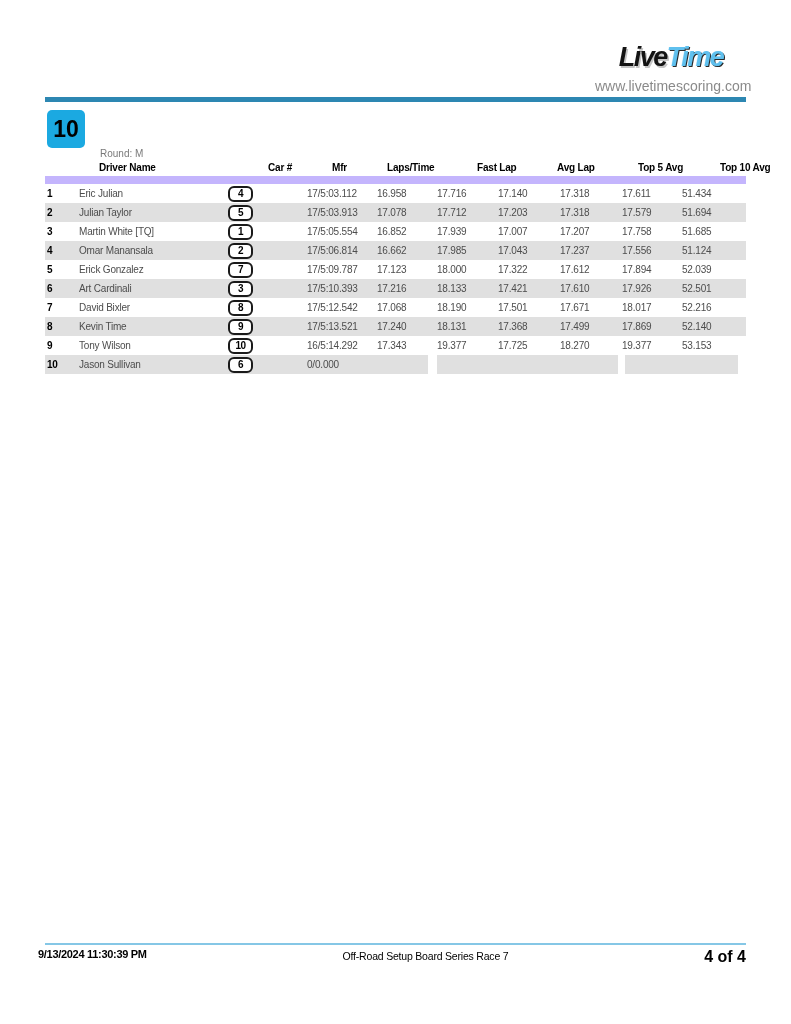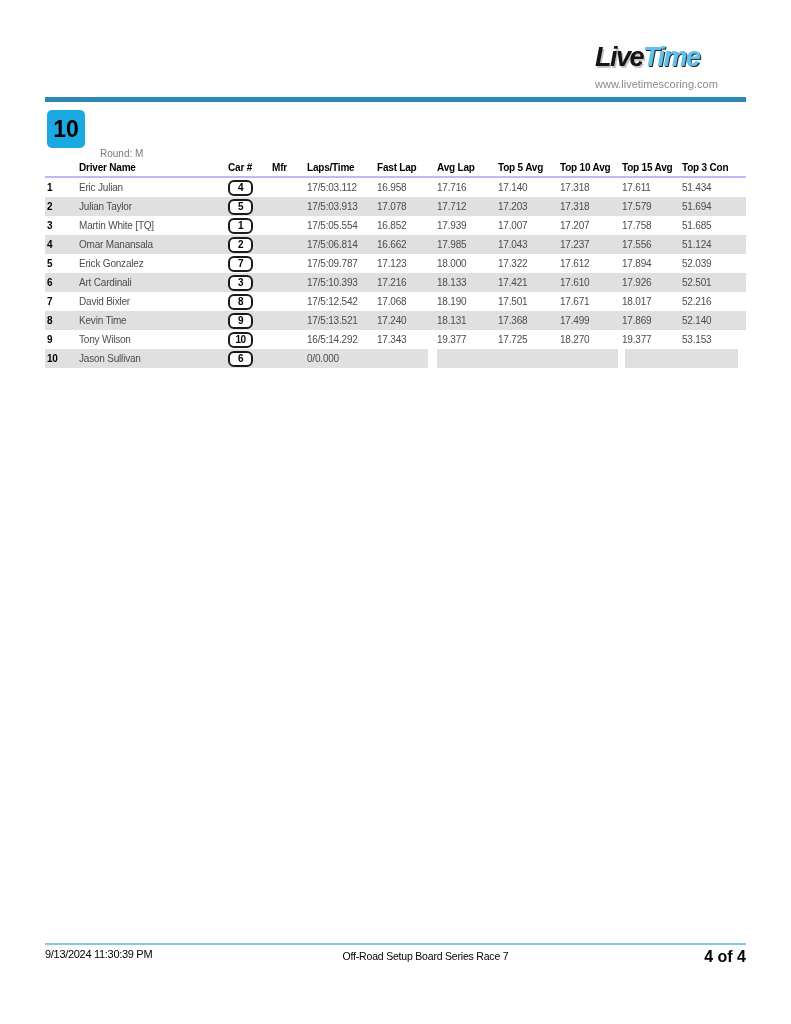--- a/index.html
+++ b/index.html
@@ -6,68 +6,68 @@
   .page {
     position:relative; width:791px; height:1024px; background:#fff;
     font-family:"Liberation Sans", sans-serif; overflow:hidden; color:#000;
   }
 
   
   .title {
     position:absolute; top:50px; left:0; width:100%;
     text-align:center; font-size:30px; font-weight:bold; letter-spacing:-0.5px;
   }
-  .logo { position:absolute; top:44px; right:44px; width:152px; }
+  .logo { position:absolute; top:44px; right:44px; width:152px; text-align:center; }
   .logo-text {
     font-size:27px; font-weight:bold; font-style:italic; letter-spacing:-1.5px;
     line-height:1; white-space:nowrap;
     text-shadow:1.5px 1.5px 0 rgba(150,150,150,.55);
   }
   .logo-live { color:#141414; }
   .logo-time { color:#5fc0ee; text-shadow:1px 1px 0 #2a2a2a, -0.5px -0.5px 0 #d9f0fb; }
-  .logo-url { font-size:11px; color:#8a8a8a; margin-top:7px; letter-spacing:0; }
+  .logo-url { font-size:14px; color:#8a8a8a; margin-top:7px; letter-spacing:0; }
 
   .topbar { position:absolute; left:45px; top:97px; width:701px; height:5px; background:#2d87b2; }
 
   
   .race-num {
     position:absolute; left:47px; top:110px; width:38px; height:38px;
     background:#1ba9e1; border-radius:5px; text-align:center; line-height:38px;
     font-size:23px; font-weight:bold; color:#000;
   }
   .race-title { position:absolute; left:100px; top:112px; font-size:15px; font-weight:bold; letter-spacing:-0.3px; }
   .race-round { position:absolute; left:100px; top:148px; font-size:10px; color:#7a7a7a; }
 
   
   .table { position:absolute; left:45px; top:158px; width:701px; font-size:10px; color:#4d4d4d; }
   .grid-row {
     display:grid;
     grid-template-columns:34px 149px 44px 35px 70px 60px 61px 62px 62px 60px 64px;
     align-items:center; letter-spacing:-0.2px;
   }
-  .thead { height:18px; border-bottom:2px solid #c4b5fd; font-weight:bold; color:#000; }
+  .thead { height:18px; border-bottom:8px solid #c4b5fd; font-weight:bold; color:#000;gap:20px; }
   .row { height:19px; }
   .stripe { background:#e0e0e0; }
   .stripe-partial {
     background:linear-gradient(to right,
       #e0e0e0 0 383px, #ffffff 383px 392px,
       #e0e0e0 392px 573px, #ffffff 573px 580px,
       #e0e0e0 580px 693px, #ffffff 693px);
   }
   .c { overflow:hidden; white-space:nowrap; }
   .c.pos { font-weight:bold; color:#000; padding-left:2px; }
   .badge {
     display:inline-block; border:2px solid #1a1a1a; border-radius:6px; background:#fff;
     min-width:13px; height:12px; line-height:12px; padding:0 4px; text-align:center;
     font-weight:bold; font-size:10px; color:#000; letter-spacing:-0.5px;
   }
 
   
   .footer-line { position:absolute; left:45px; top:943px; width:701px; height:2px; background:#85c7e6; }
-  .f-left  { position:absolute; left:45px;  top:948px; font-weight:normal; font-size:11px; letter-spacing:-0.3px; }
+  .f-left  { position:absolute; left:38px;  top:948px; font-weight:bold; font-size:11px; letter-spacing:-0.3px; }
   .f-center{ position:absolute; left:0; top:950px; width:100%; text-align:center; font-weight:normal; font-size:10.5px; letter-spacing:-0.2px;padding-left:30px; }
   .f-dates { font-size:8px; margin-top:4px; }
   .f-right { position:absolute; right:45px; top:948px; font-weight:bold; font-size:16px; }
 </style>
 </head>
 <body>
 
 <div class="page">
 
 

